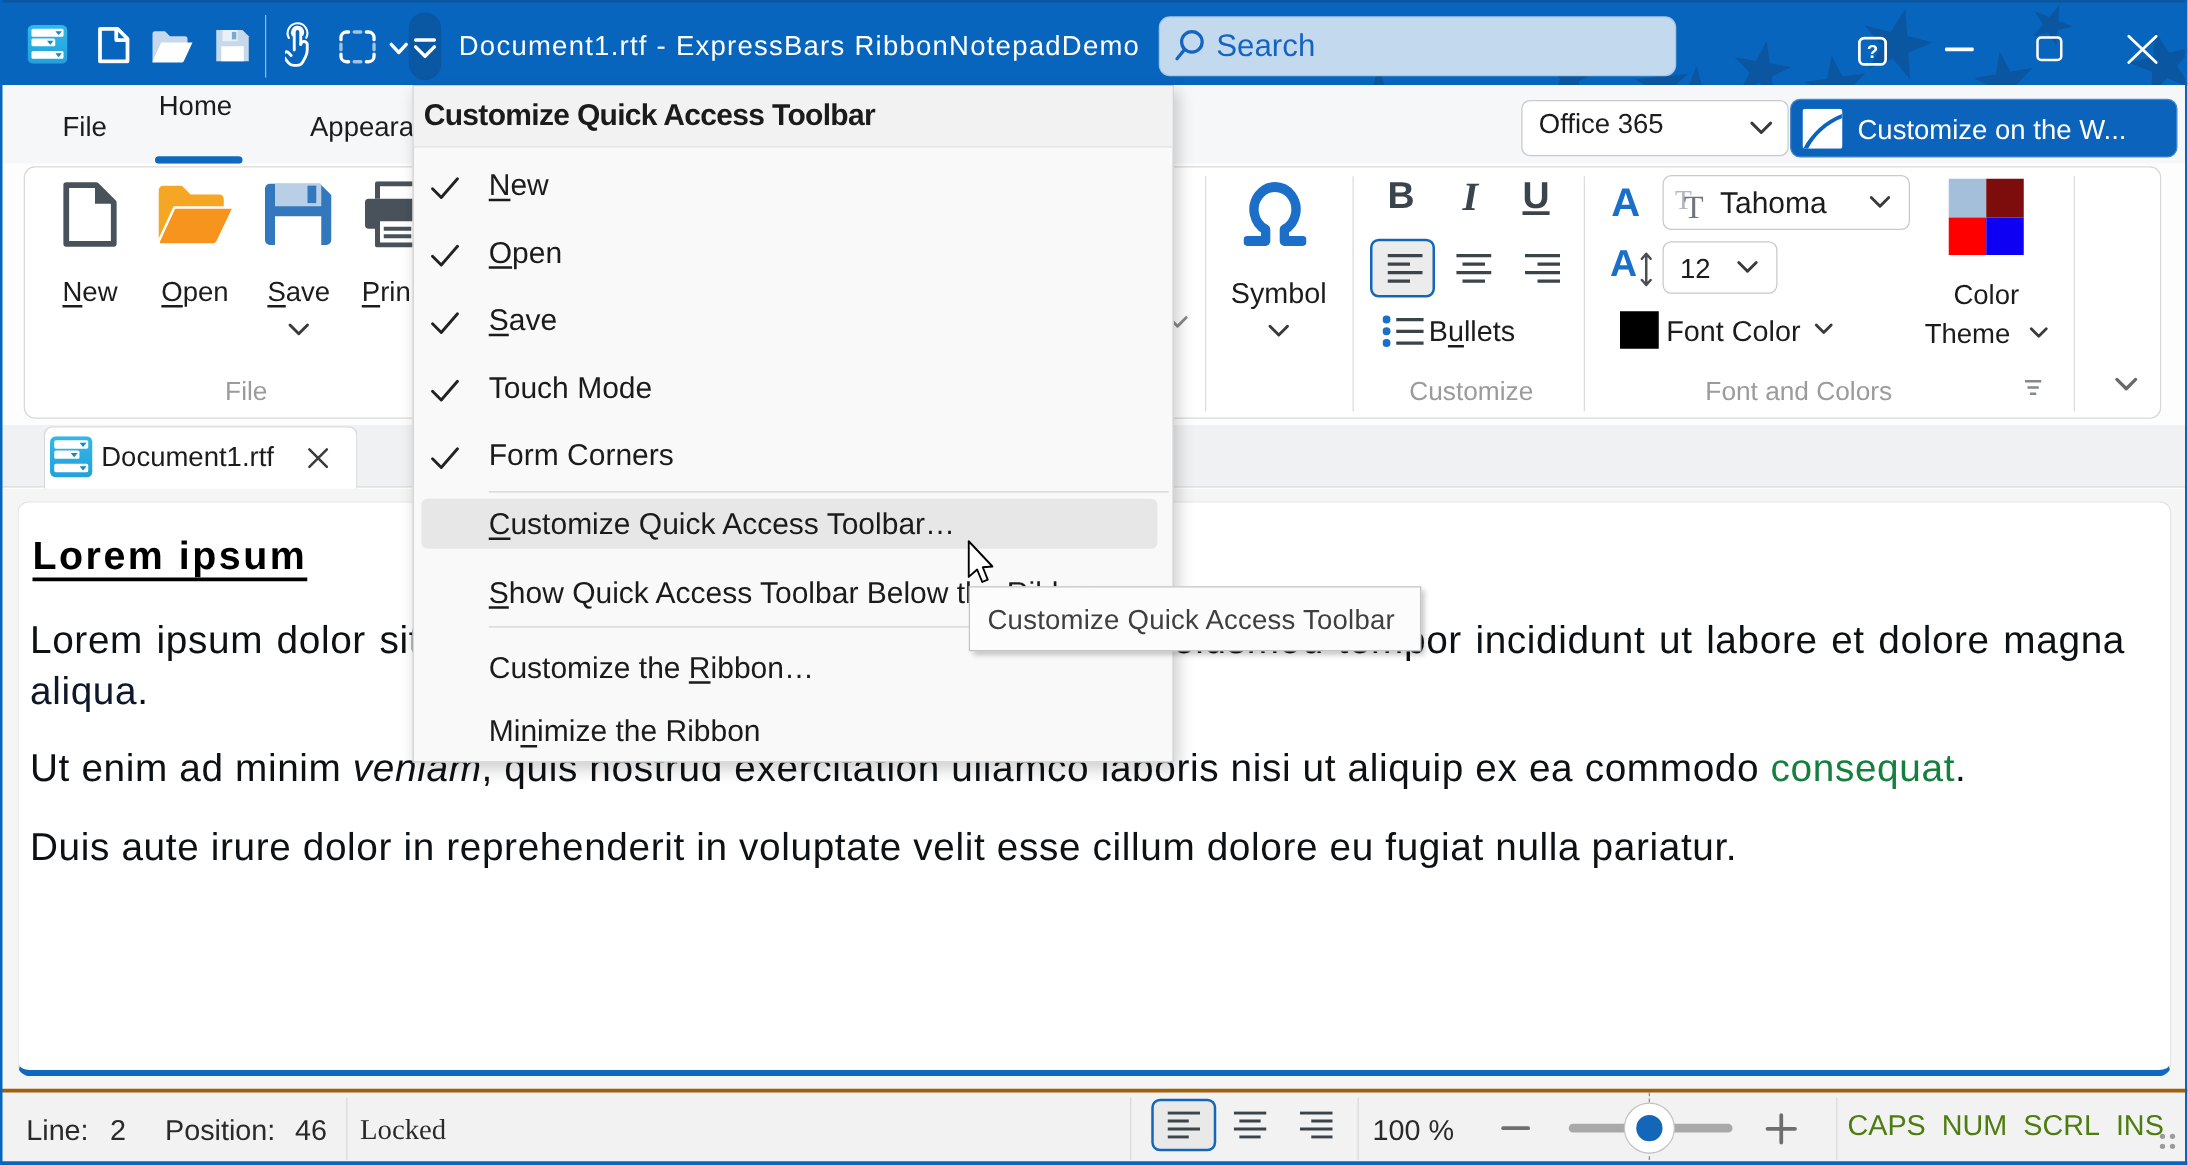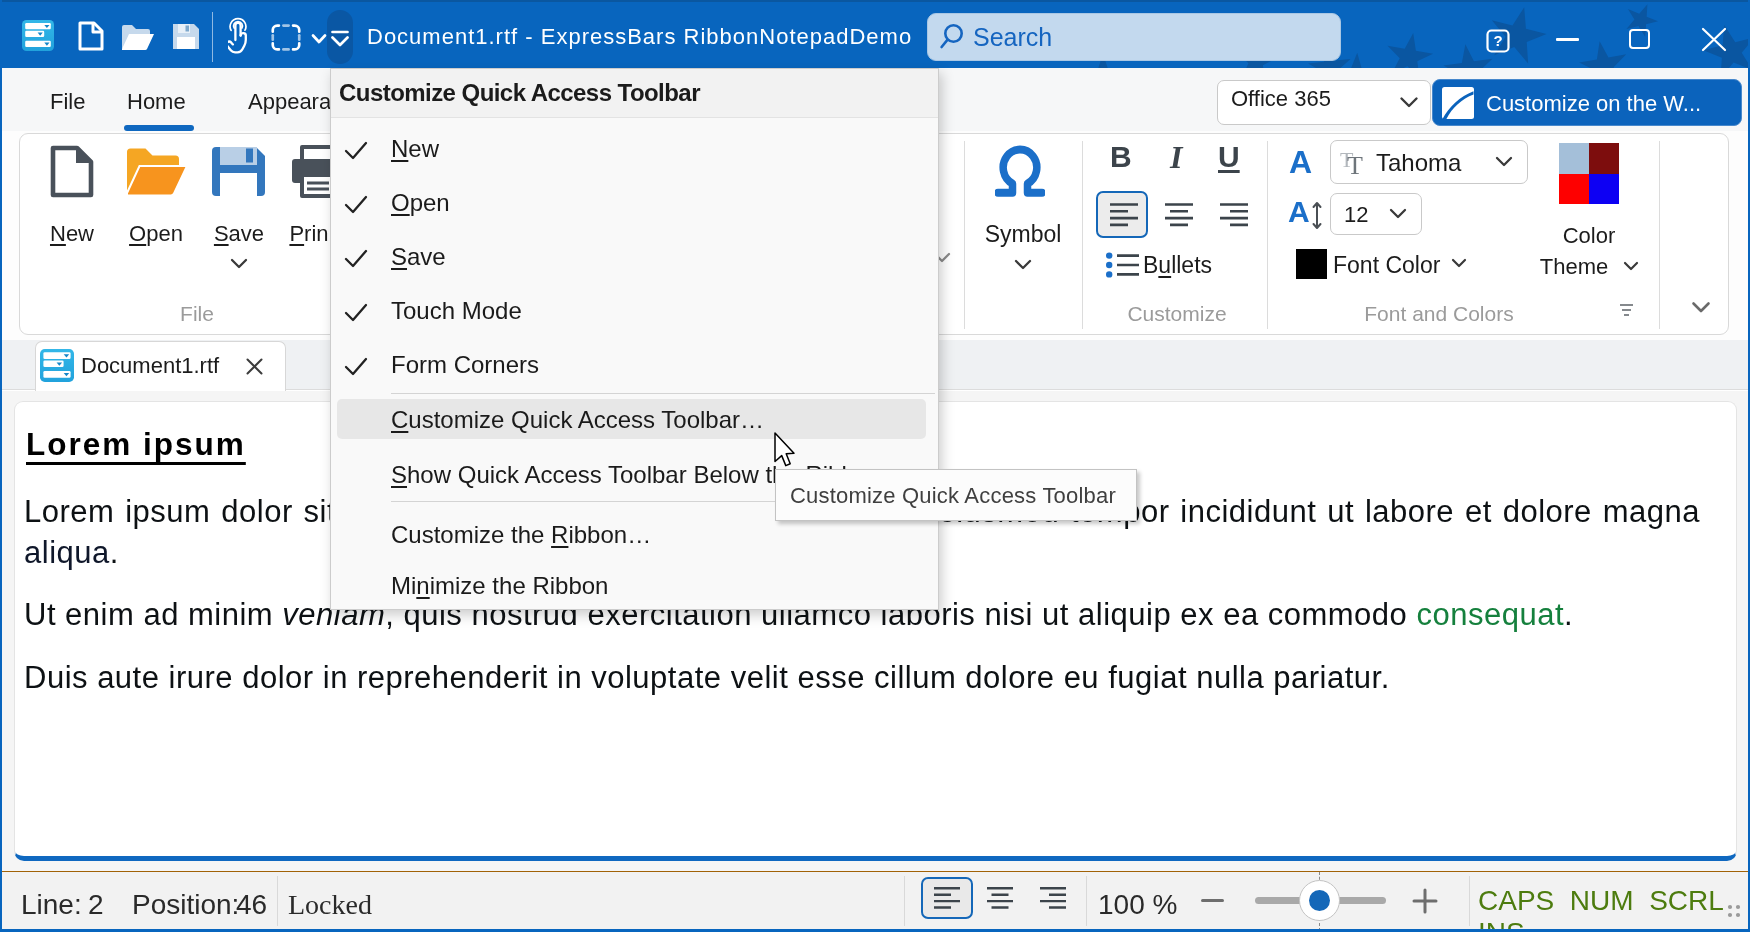--- a/index.html
+++ b/index.html
@@ -27,21 +27,21 @@
   .doctab { position:absolute; left:33px; top:1px; width:251px; height:50px; background:#fff;
             border:1px solid #d7d7d7; border-bottom:none; border-radius:7px 7px 0 0; }
 
   
   .docpanel { left:2px; top:391px; width:1746px; height:480px; background:#f5f5f5; }
   .richedit { position:absolute; left:12px; top:10px; width:1723px; height:460px; background:#fff;
               border:1px solid #e4e4e4; border-bottom:5px solid #0f68c0; border-radius:9px 9px 10px 10px; }
   .dtext { position:absolute; font-size:31px; letter-spacing:0.5px; color:#0d1114; white-space:nowrap; line-height:41px; }
 
   
-  .statusbar { left:0px; top:871px; width:1750px; height:59px; background:#f2f2f2; border-top:1px solid #a16207; font-size:28px; color:#2a2a2a; }
+  .statusbar { left:0px; top:871px; width:1750px; height:59px; background:#f2f2f2; border-top:3px solid #a16207; font-size:23px; color:#2a2a2a; }
   .sbsep { position:absolute; width:1px; background:#d9d9d9; top:4px; height:50px; }
 
   
   .wborder { left:0; top:0; width:1750px; height:932px; border-left:2px solid #0865be; border-right:2px solid #0865be; border-bottom:3px solid #0865be; pointer-events:none; z-index:90; }
 
   
   .menu { left:330px; top:68px; width:609px; height:542px; background:#f9f9f9; border:1px solid #cccccc;
           box-shadow:3px 5px 12px rgba(0,0,0,.20); z-index:50; }
   .mi { position:absolute; left:60px; font-size:24px; color:#1b1b1b; white-space:nowrap; }
   .mcheck { position:absolute; left:12px; width:26px; height:26px; }
@@ -165,21 +165,21 @@
 
   <div class="abs" style="left:1629px;top:29px;width:21px;height:20px;border:2.4px solid #fff;border-radius:4px;"></div>
 
   <svg class="abs" style="left:1701px;top:27px;" width="26" height="25" viewBox="0 0 26 25">
     <path d="M2 2 L24 23 M24 2 L2 23" stroke="#fff" stroke-width="2.2" fill="none" stroke-linecap="round"></path>
   </svg>
 </div>
 
 <div class="abs tabrow" id="tabrow">
   <div class="abs rtab" style="left:48px;top:21px;">File</div>
-  <div class="abs rtab" style="left:125px;top:21px;">Home</div>
+  <div class="abs rtab" style="left:125px;top:4px;">Home</div>
   <div class="abs" style="left:122px;top:57px;width:70px;height:5.5px;background:#0f68c0;border-radius:3px;"></div>
   <div class="abs rtab" style="left:246px;top:21px;">Appearance</div>
 
   <div class="abs" style="left:1215px;top:12px;width:214px;height:45px;background:#fff;border:1px solid #c9c9c9;border-radius:7px;"></div>
   <div class="abs" style="left:1229px;top:18px;font-size:22px;color:#1c1c1c;">Office 365</div>
   <svg class="abs" style="left:1397px;top:28px;" width="20" height="13" viewBox="0 0 20 13">
     <path d="M2.5 2.5 l7.5,7.5 7.5,-7.5" fill="none" stroke="#3a3a3a" stroke-width="2.4" stroke-linecap="round" stroke-linejoin="round"></path>
   </svg>
 
   <div class="abs" style="left:1430px;top:11px;width:310px;height:47px;background:#0b63bc;border:1.5px solid #4788cc;border-radius:8px;"></div>

